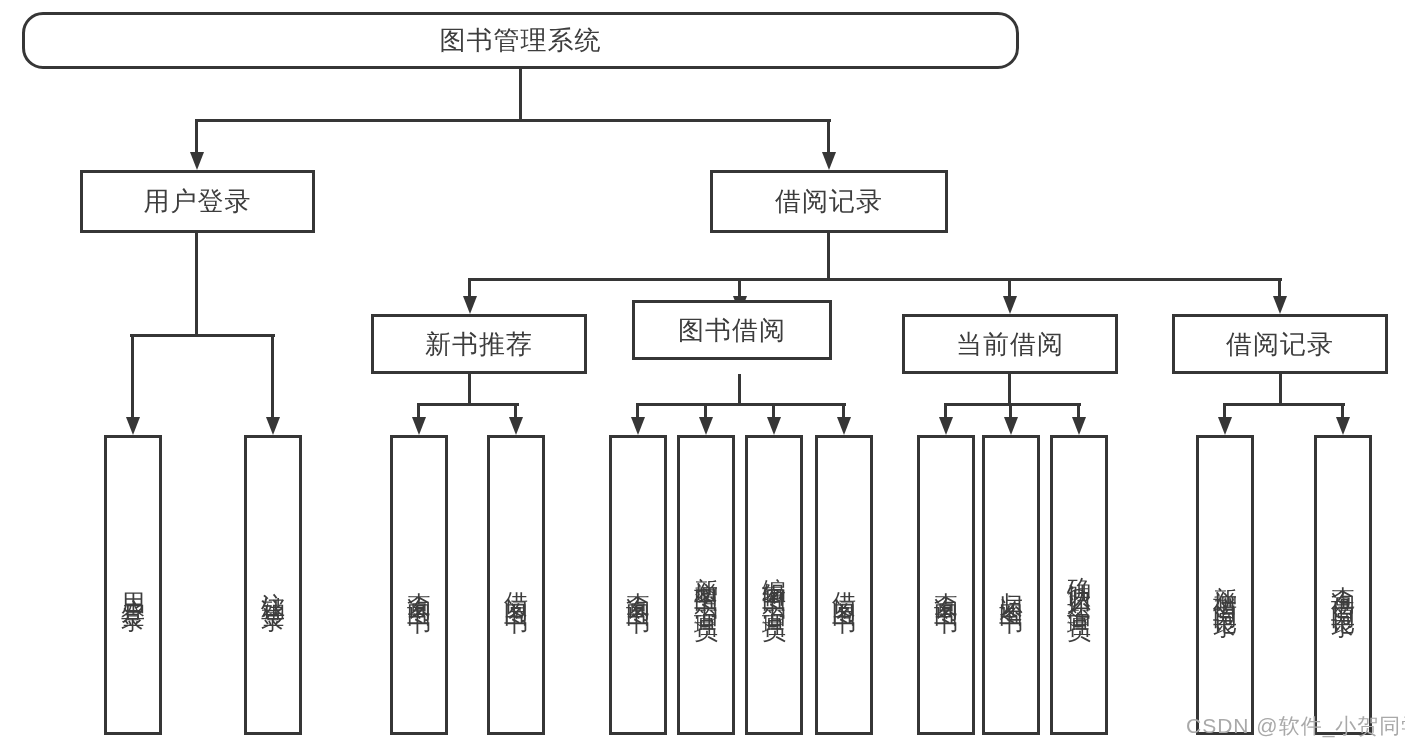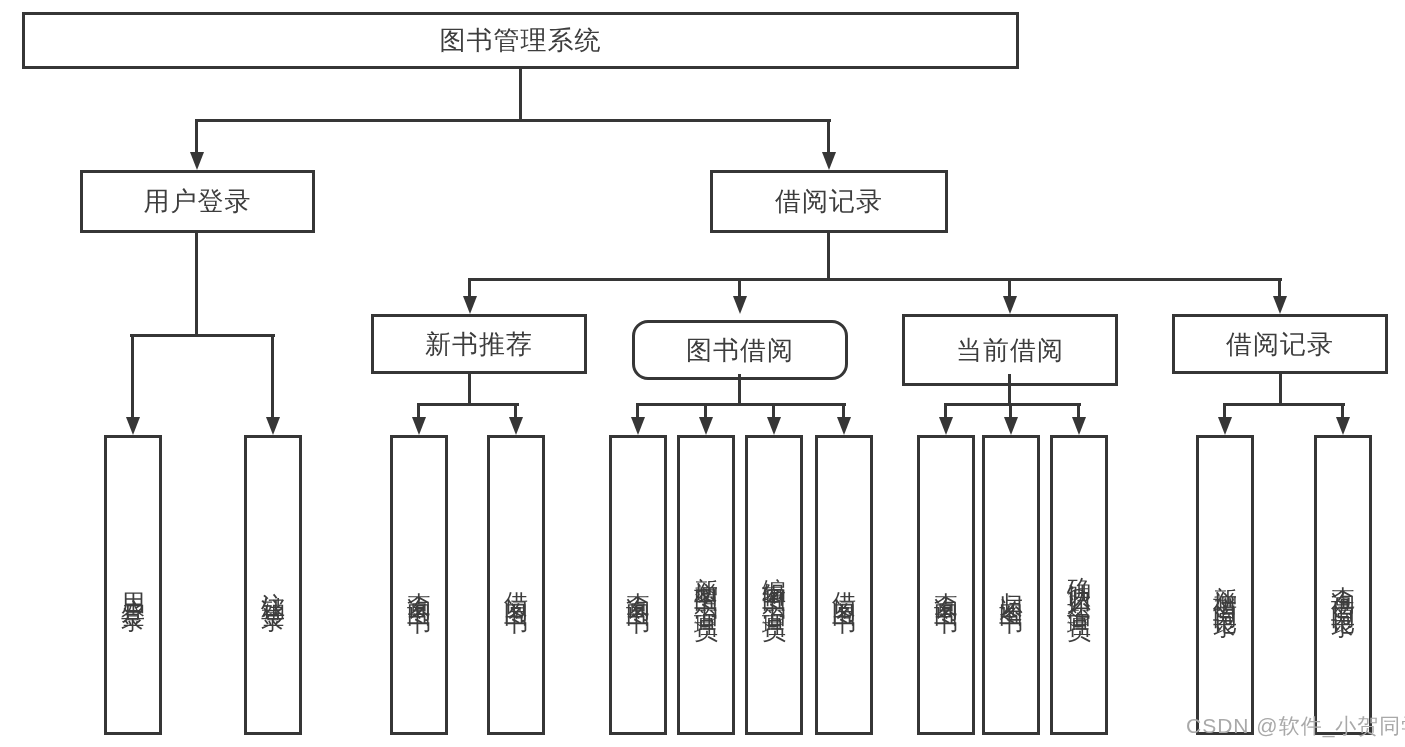--- a/index.html
+++ b/index.html
@@ -57,21 +57,21 @@
     color:var(--wm);
     letter-spacing:1px;
     white-space:nowrap;
   }
 </style>
 </head>
 <body>
 
 <div class="canvas">
 
-  <div class="box" style="left:22px;top:12px;width:997px;height:57px;">图书管理系统</div>
+  <div class="box" style="left:22px;top:12px;width:997px;height:57px;border-radius:21px;">图书管理系统</div>
 
   <div class="vline" style="left:519px;top:69px;height:52px;"></div>
   <div class="hline" style="left:195px;top:119px;width:636px;"></div>
   <div class="vline" style="left:195px;top:119px;height:36px;"></div>
   <div class="arrow" style="left:190px;top:152px;"></div>
   <div class="vline" style="left:827px;top:119px;height:36px;"></div>
   <div class="arrow" style="left:822px;top:152px;"></div>
 
   <div class="box" style="left:80px;top:170px;width:235px;height:63px;">用户登录</div>
   <div class="box" style="left:710px;top:170px;width:238px;height:63px;">借阅记录</div>
@@ -88,22 +88,22 @@
   <div class="vline" style="left:468px;top:278px;height:21px;"></div>
   <div class="arrow" style="left:463px;top:296px;"></div>
   <div class="vline" style="left:738px;top:278px;height:21px;"></div>
   <div class="arrow" style="left:733px;top:296px;"></div>
   <div class="vline" style="left:1008px;top:278px;height:21px;"></div>
   <div class="arrow" style="left:1003px;top:296px;"></div>
   <div class="vline" style="left:1278px;top:278px;height:21px;"></div>
   <div class="arrow" style="left:1273px;top:296px;"></div>
 
   <div class="box" style="left:362px;top:314px;width:216px;height:60px;margin-left:9px;">新书推荐</div>
-  <div class="box" style="left:632px;top:320px;width:216px;height:60px;border-radius:16px;">图书借阅</div>
-  <div class="box" style="left:902px;top:314px;width:216px;height:72px;">当前借阅</div>
+  <div class="box" style="left:632px;top:300px;width:200px;height:60px;">图书借阅</div>
+  <div class="box" style="left:902px;top:314px;width:216px;height:60px;">当前借阅</div>
   <div class="box" style="left:1172px;top:314px;width:216px;height:60px;">借阅记录</div>
 
   <div class="vline" style="left:468px;top:374px;height:31px;"></div>
   <div class="hline" style="left:417px;top:403px;width:102px;"></div>
   <div class="vline" style="left:417px;top:403px;height:16px;"></div>
   <div class="arrow" style="left:412px;top:417px;"></div>
   <div class="vline" style="left:514px;top:403px;height:16px;"></div>
   <div class="arrow" style="left:509px;top:417px;"></div>
 
   <div class="vline" style="left:738px;top:374px;height:31px;"></div>

